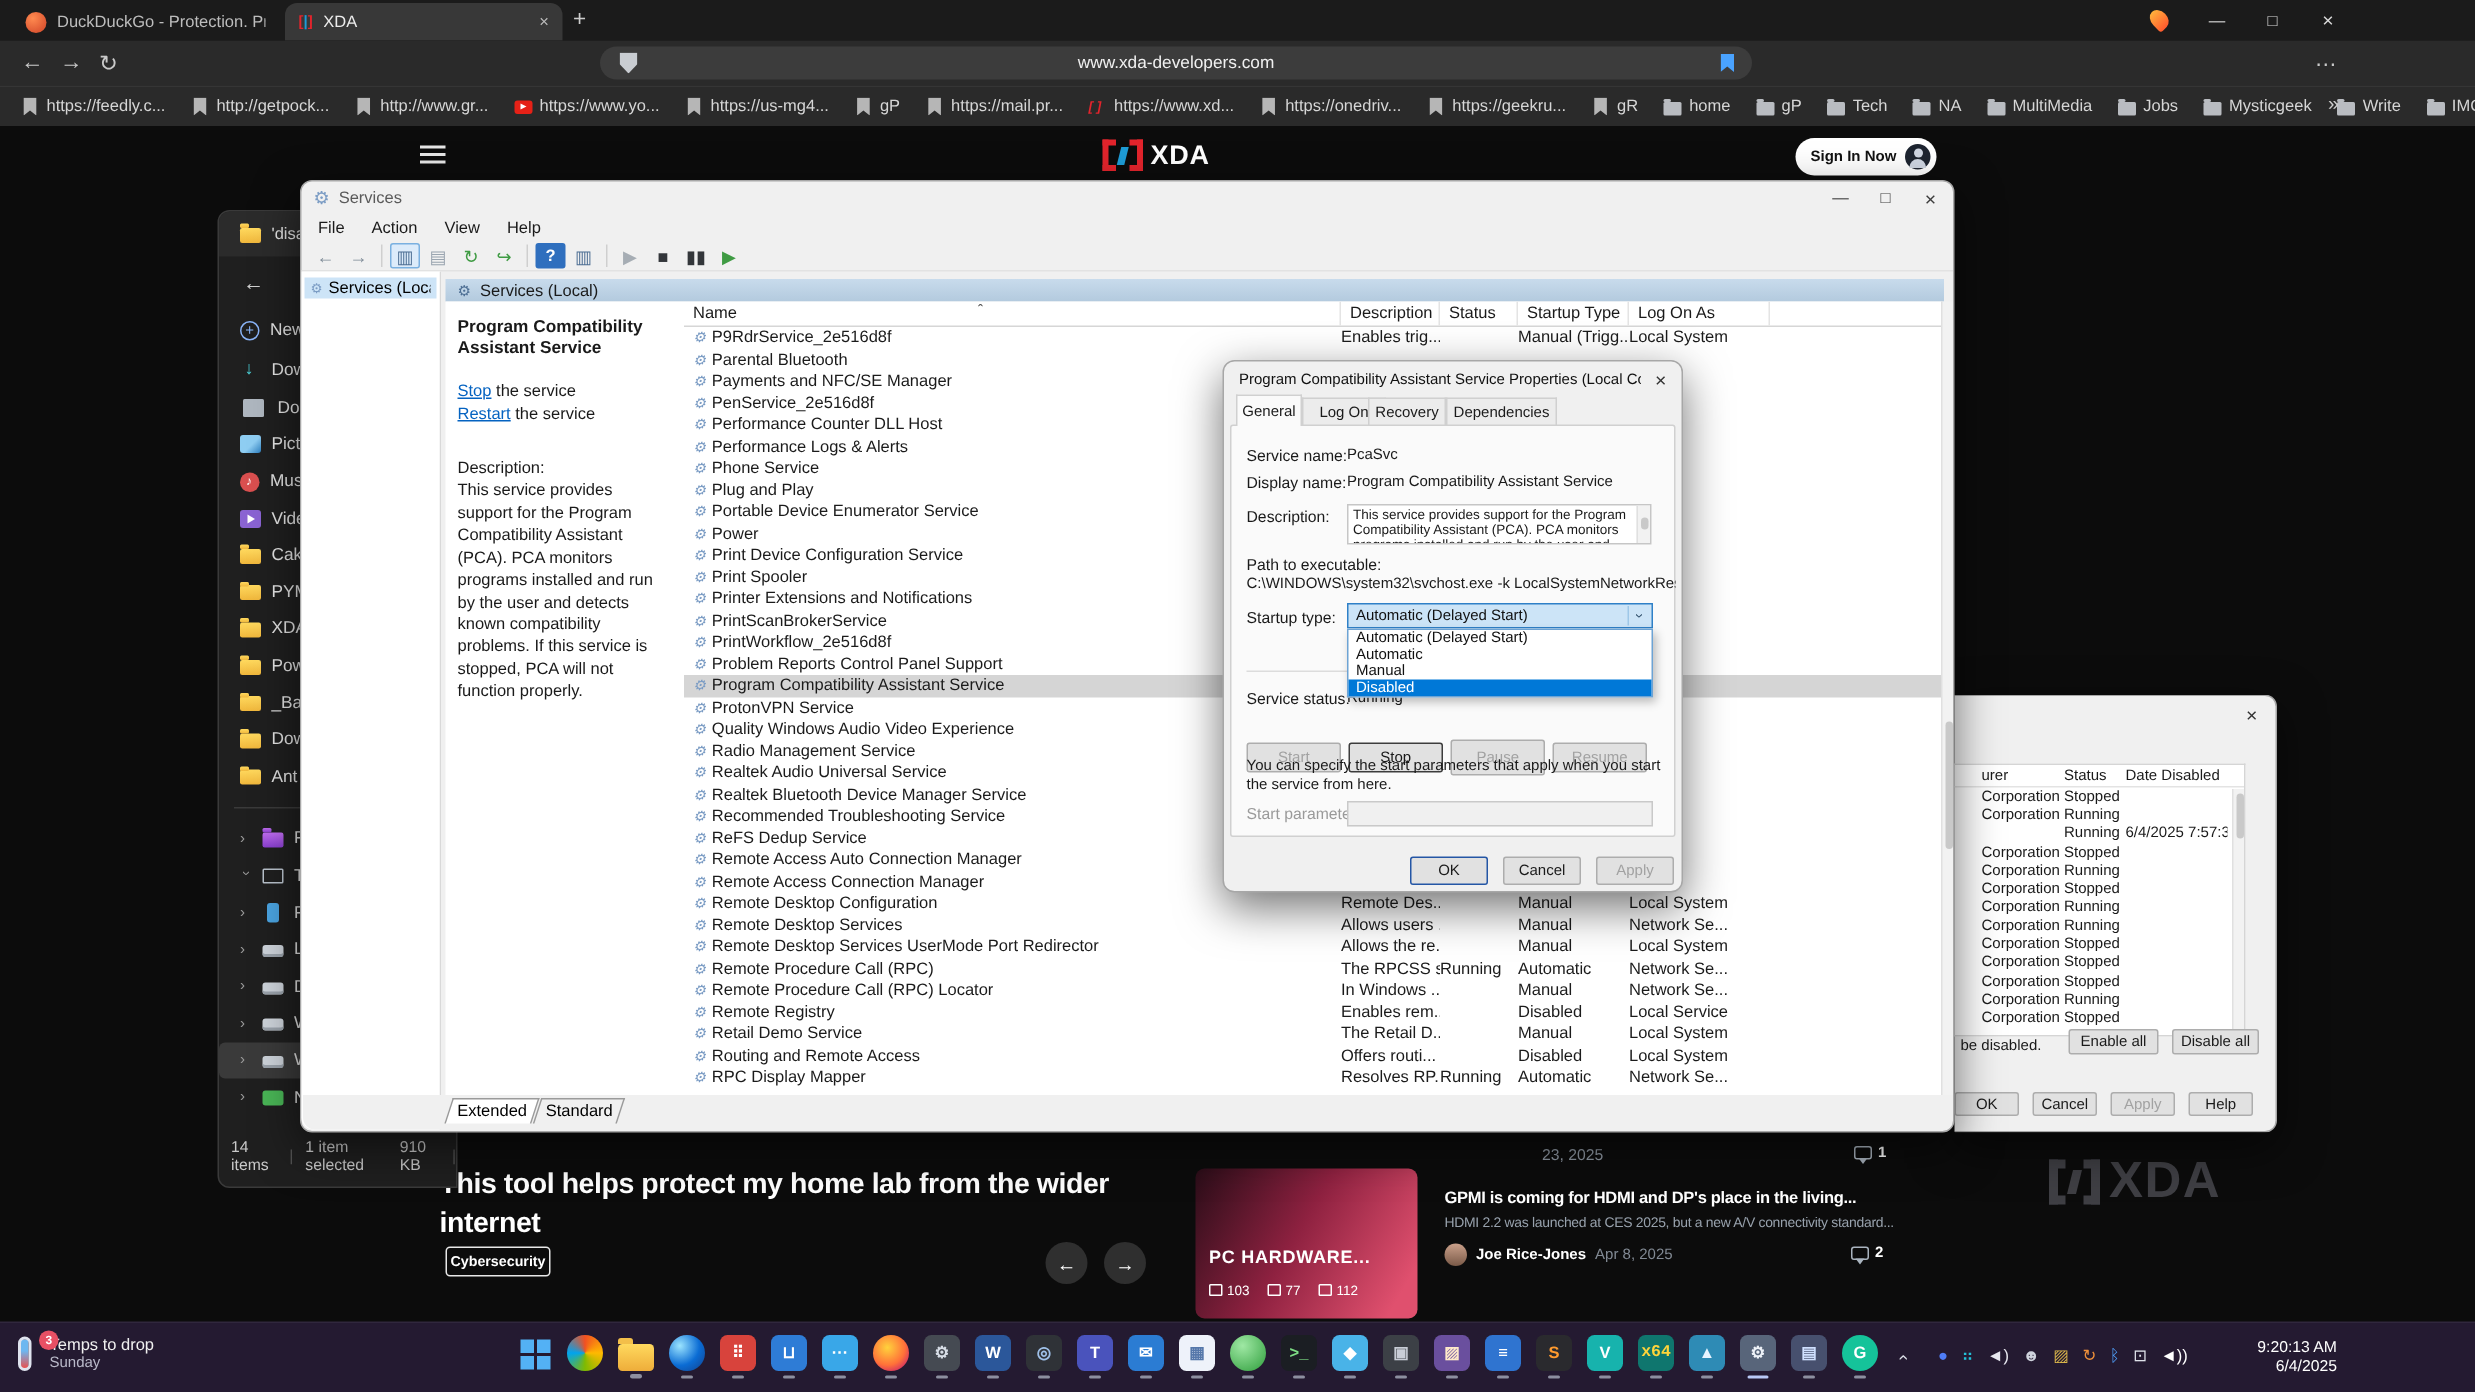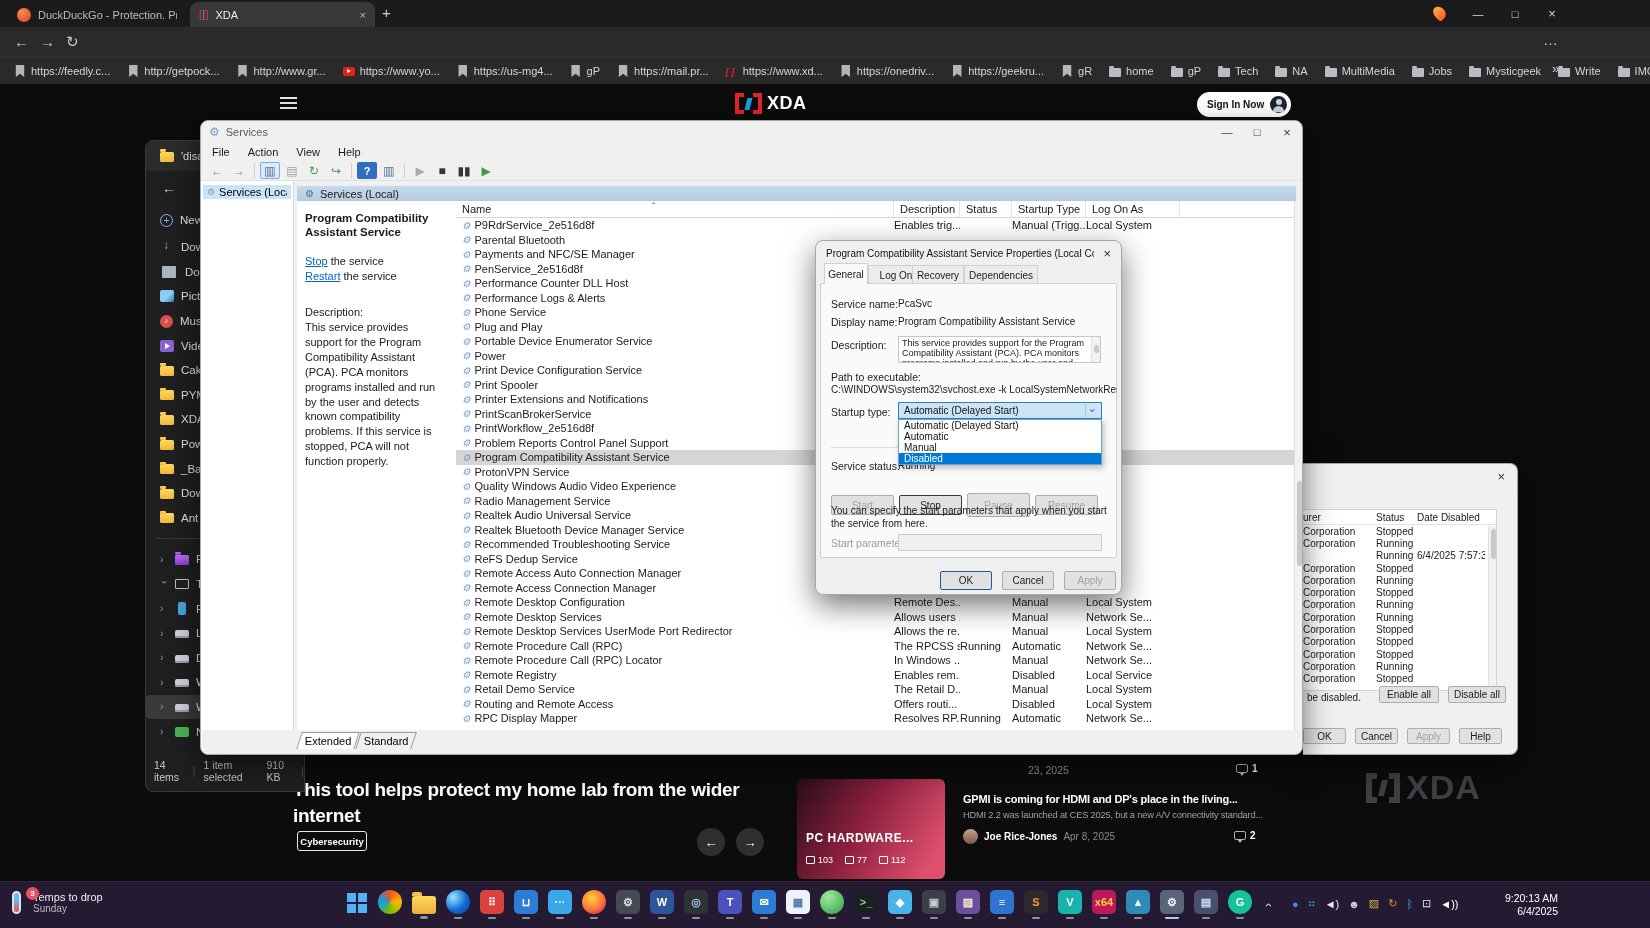--- a/index.html
+++ b/index.html
@@ -127,21 +127,21 @@
   .dbtn.def{border-color:#2456a5}
   .combo{background:#cce4f7;border:1px solid #2f80c7;display:flex;align-items:center;font-size:10px;color:#111;padding-left:5px;position:relative}
   .combo .arr{position:absolute;right:1px;top:1px;bottom:1px;width:15px;border-left:1px solid #9ec7e8;display:flex;align-items:center;justify-content:center;color:#2a4a66}
   .ddl{background:#fff;border:1px solid #6da3d4;z-index:6;box-shadow:2px 3px 6px rgba(0,0,0,.25)}
   .opt{height:11px;display:flex;align-items:center;padding-left:5px;font-size:10px;color:#111}
   .opt.hl{background:#0078d7;color:#fff}
 
   
   .ms{left:1303px;top:463px;width:215px;height:292px;z-index:3;border-radius:0 8px 8px 0;border-left:none}
   .msrow{display:flex;height:12.3px;align-items:center;font-size:10px;color:#1a1a1a}
-  .ms-c1{width:73px;padding-left:0}.ms-c2{width:41px}.ms-c3{width:68px}
+  .ms-c1{width:73px;padding-left:18px}.ms-c2{width:41px}.ms-c3{width:68px}
   .ms-c1,.ms-c2,.ms-c3{overflow:hidden;white-space:nowrap;flex:none}
 
   
   .taskbar{left:0;top:881px;width:1650px;height:47px;background:#241a31;border-top:1px solid rgba(255,255,255,.06);z-index:40}
   .thermo{width:9px;height:23px;border:2px solid #dfe3ee;border-radius:5px;position:relative;background:linear-gradient(#6db7f0 40%,#e85050)}
   .badge{position:absolute;left:14px;top:-4px;width:13px;height:13px;border-radius:50%;background:#e85064;color:#fff;font-size:8px;display:flex;align-items:center;justify-content:center;font-weight:bold}
   .ti{width:24px;height:24px;border-radius:5px;display:flex;align-items:center;justify-content:center;position:relative;flex:none;font-weight:bold}
   .ti .gl{font-size:11px;line-height:1}
   .ti.open::after{content:"";position:absolute;left:8px;bottom:-5px;width:8px;height:2.5px;border-radius:2px;background:#8d8fa0}
   .ti.active::after{width:14px;left:5px;background:#b9c8f5}
@@ -176,20 +176,25 @@
     <span class="flame" style="left:1434px;top:6px"></span>
     <div class="winbtn" style="left:1463px">—</div>
     <div class="winbtn" style="left:1500px">□</div>
     <div class="winbtn" style="left:1537px;font-size:13px">×</div>
   </div>
 
   <div class="ab toolbar">
     <span class="navg" style="left:14px;top:6px">←</span>
     <span class="navg" style="left:40px;top:6px">→</span>
     <span class="navg" style="left:66px;top:6px">↻</span>
+    <div class="addr">
+      <span class="shield"></span>
+      <span class="urltxt">www.xda-developers.com</span>
+      <span class="bflag"></span>
+    </div>
     <span class="navg" style="left:1543px;top:4px">…</span>
   </div>
 
   <div class="ab bmbar">
 
       <span class="bm">
         <i class="bmico" data-ico="bookmark"></i>
         <span>https://feedly.c...</span>
       </span>
 
@@ -1332,21 +1337,21 @@
         <div class="ti open" style="background: rgb(42, 42, 46);">
           <i></i>
           <span class="gl" style="color: rgb(255, 154, 46);">S</span>
         </div>
 
         <div class="ti open" style="background: rgb(23, 179, 173);">
           <i></i>
           <span class="gl" style="color: rgb(255, 255, 255);">V</span>
         </div>
 
-        <div class="ti open" style="background: #be185d;">
+        <div class="ti open" style="background: #0f766e; font-family: Liberation Mono, monospace;">
           <i></i>
           <span class="gl" style="color: rgb(255, 212, 58);">x64</span>
         </div>
 
         <div class="ti open" style="background: rgb(46, 139, 181);">
           <i></i>
           <span class="gl" style="color: rgb(232, 244, 255);">▲</span>
         </div>
 
         <div class="ti open active" style="background: rgb(88, 101, 122);">

